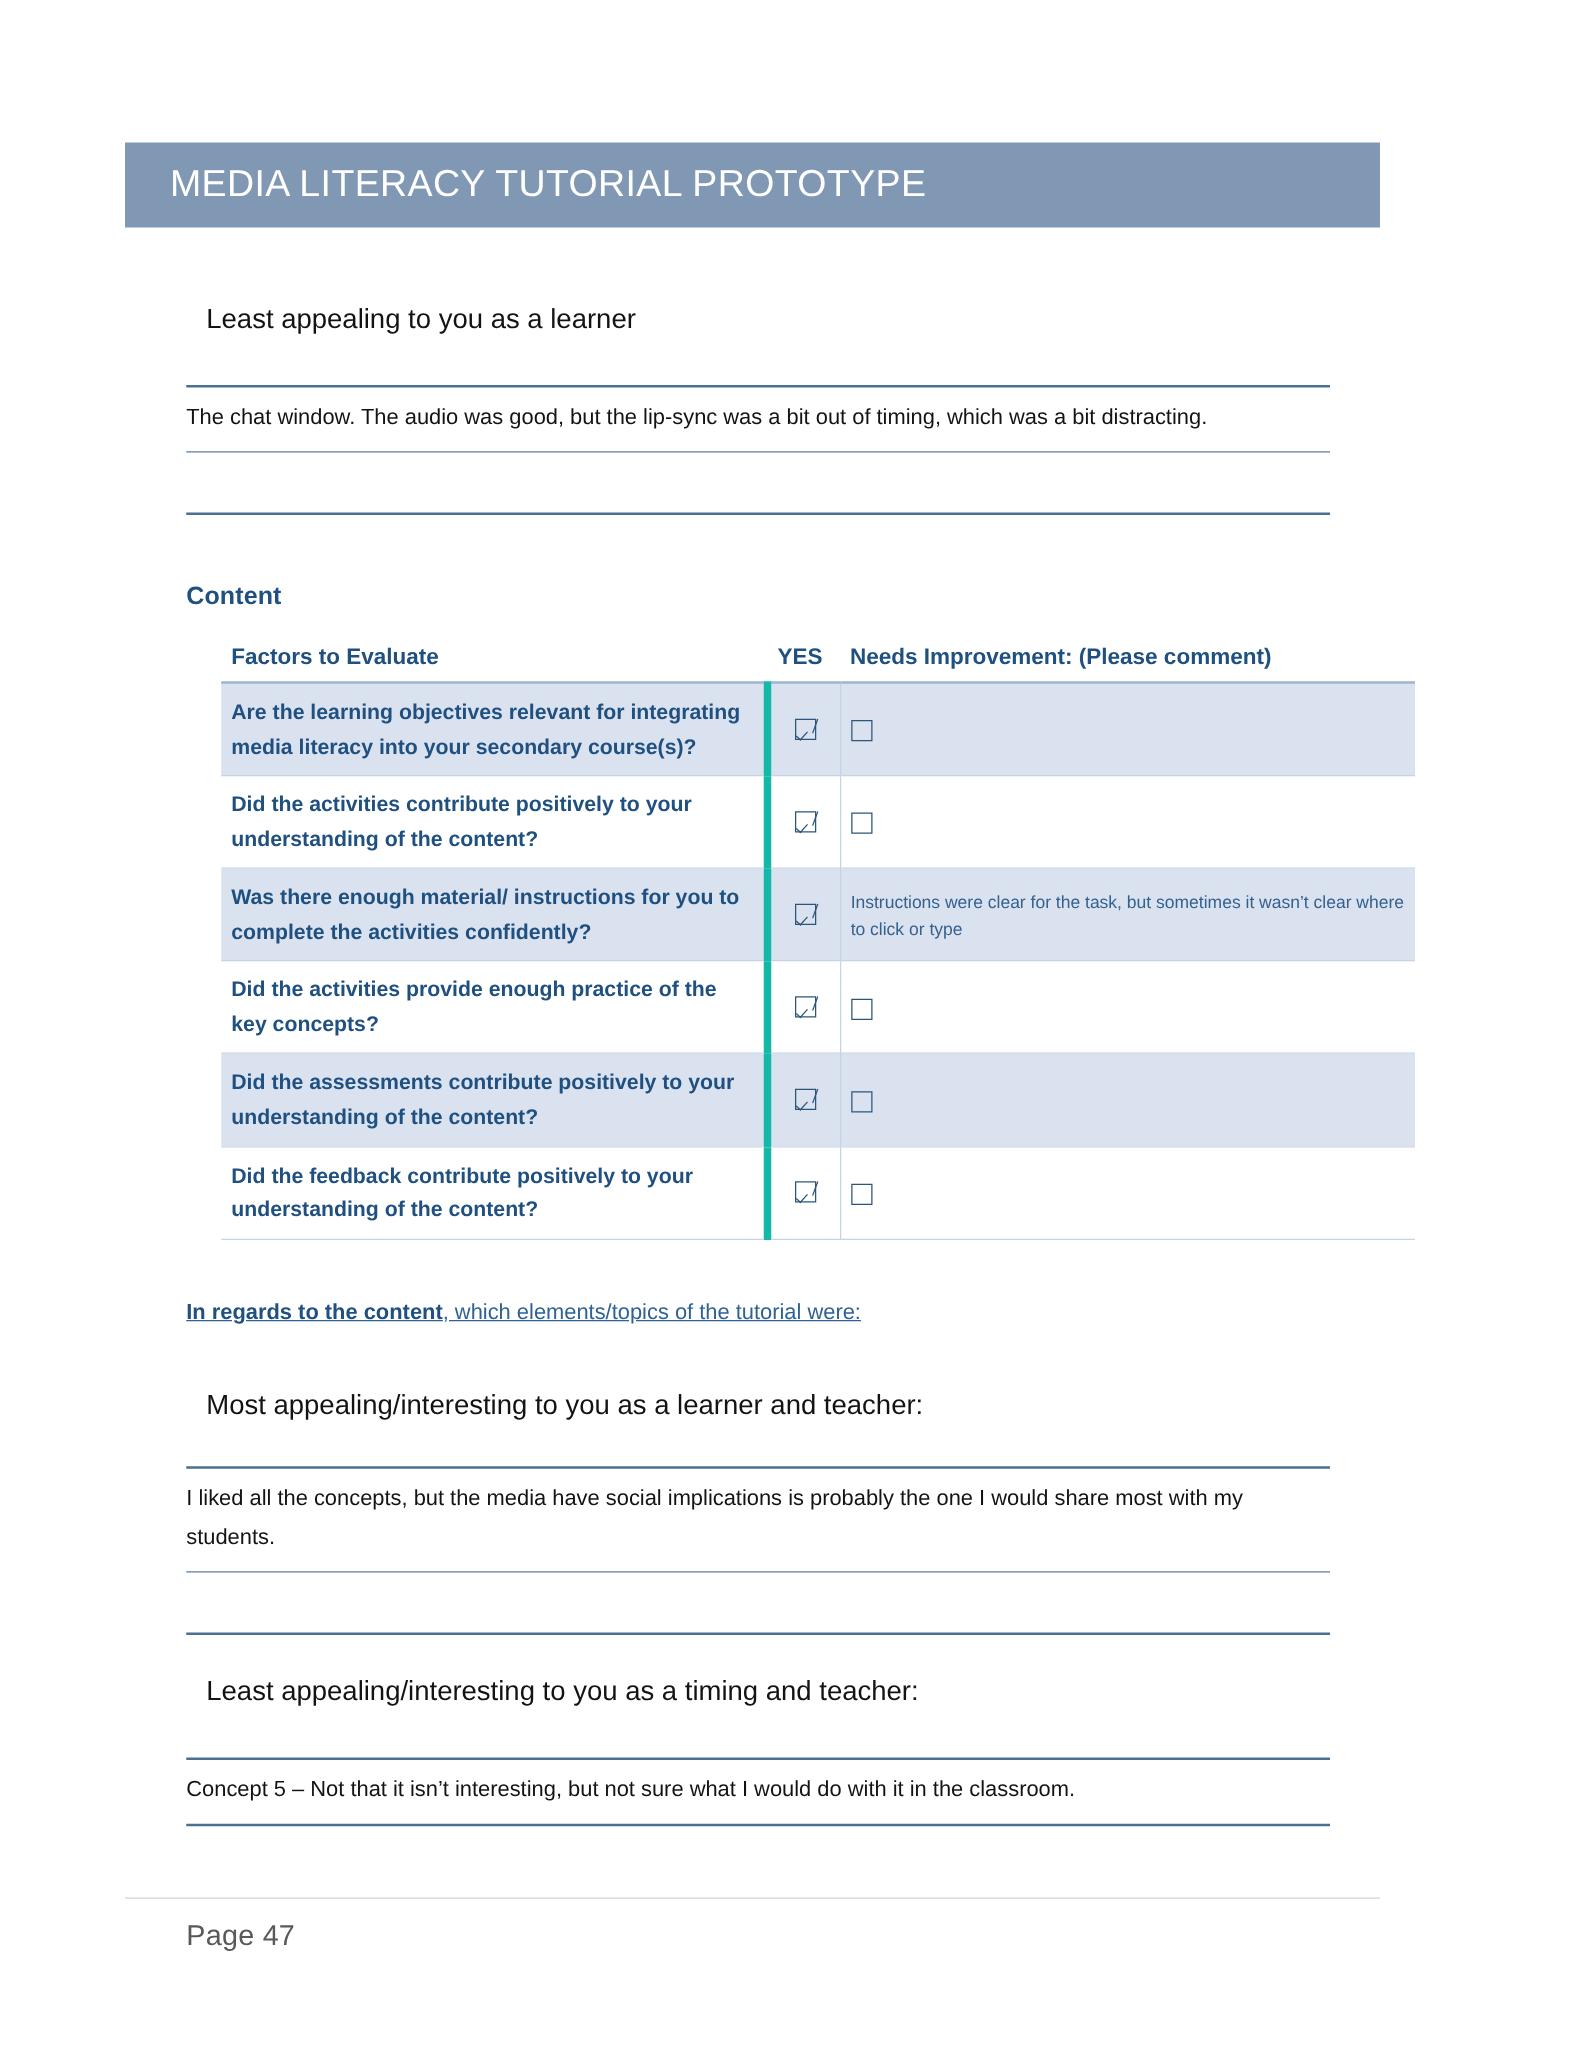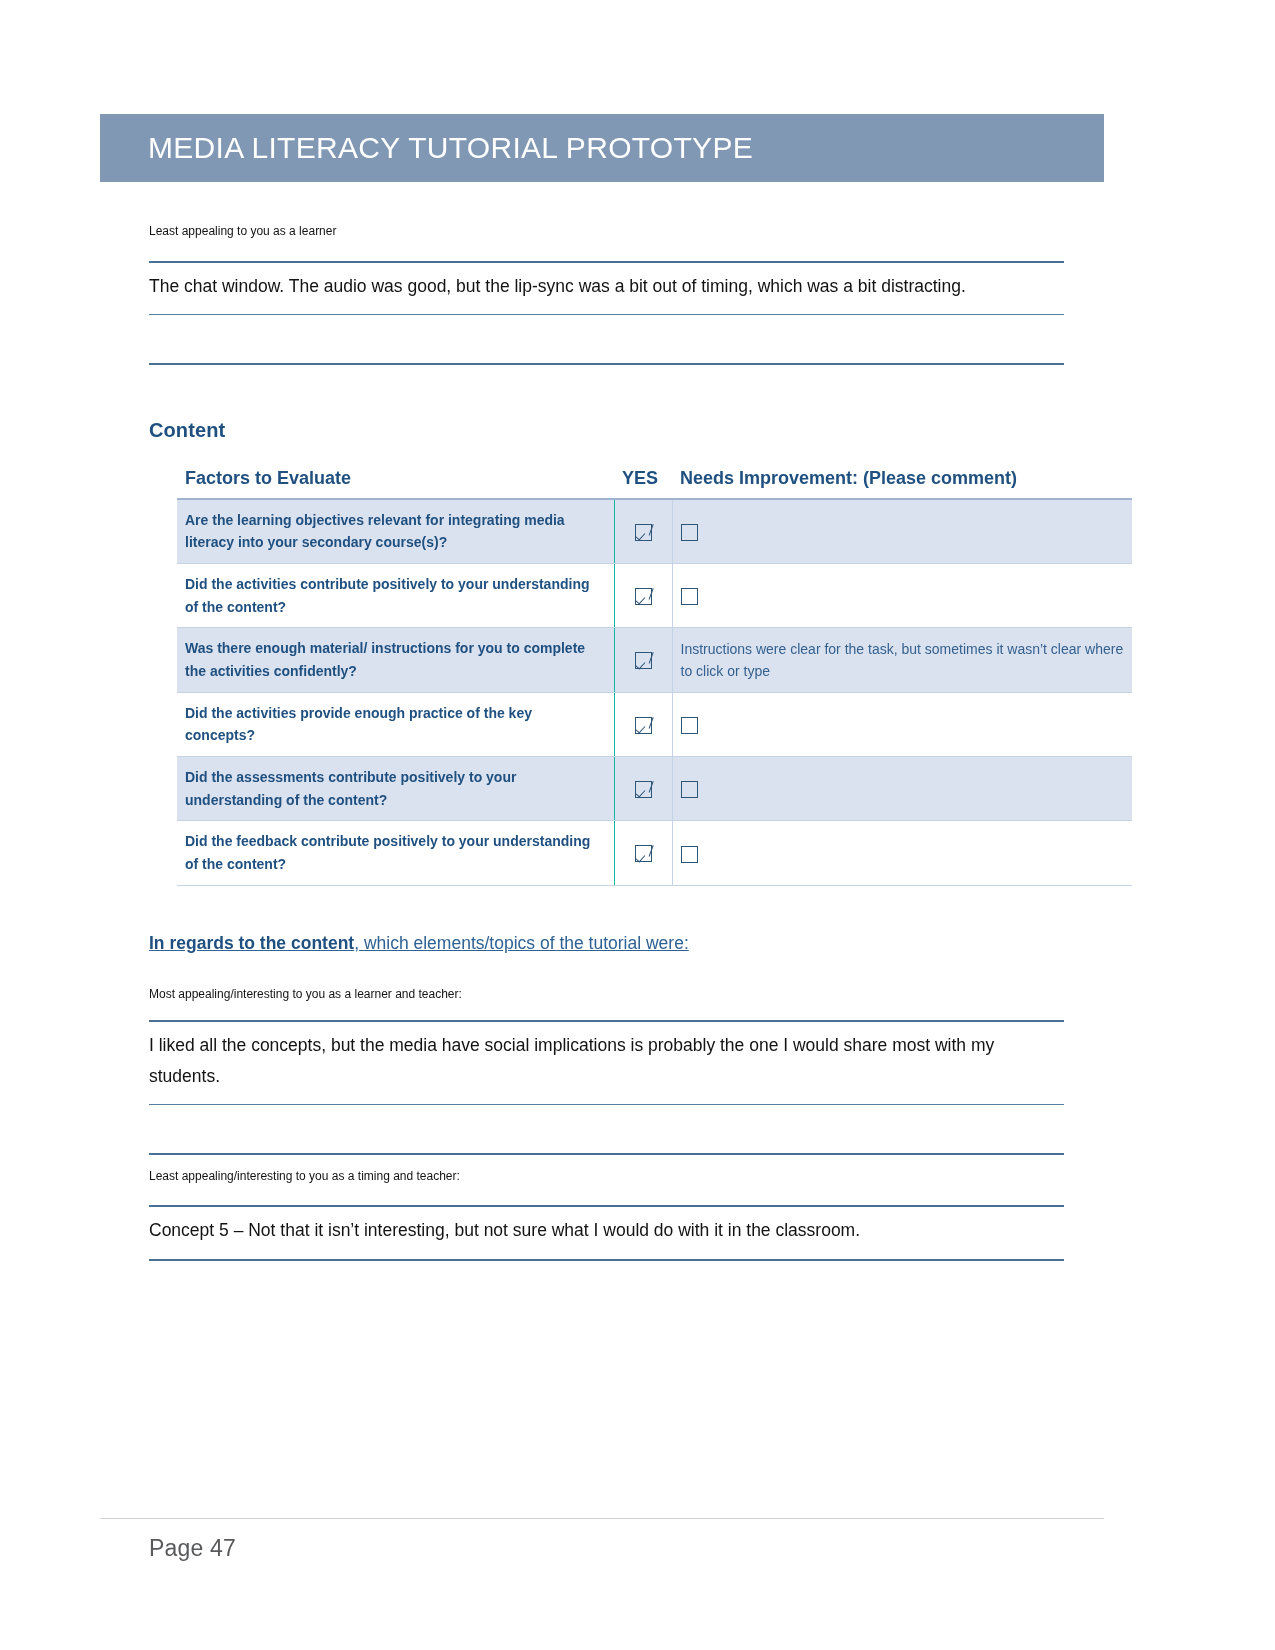--- a/index.html
+++ b/index.html
@@ -30,38 +30,38 @@
     height: 68px;
     background: #8098b4;
     display: flex;
     align-items: center;
   }
   .header-title {
     color: #ffffff;
     font-size: 30px;
     font-weight: 400;
     letter-spacing: 0.3px;
-    padding-left: 48px;
+    padding-left: 36px;
     line-height: 1;
     white-space: nowrap;
   }
 
   
   .content {
     position: absolute;
     left: 149px;
     top: 222px;
     width: 915px;
   }
 
   .q-label {
-    font-size: 12px;
+    font-size: 22px;
     color: #131313;
     line-height: 1.55;
-    margin: 0;
+    margin: 16px;
   }
 
   .rule {
     border: 0;
     border-top: 2px solid #4a7193;
     margin: 0;
     height: 0;
     width: 100%;
   }
   .rule-thin {
@@ -129,25 +129,25 @@
     vertical-align: middle;
     padding: 9px 8px;
   }
   table.eval tr.shaded td {
     background: #dae2f0;
   }
   table.eval tr.plain td {
     background: #ffffff;
   }
   td.factor {
-    font-size: 14px;
+    font-size: 17px;
     font-weight: bold;
     color: #1f5080;
     line-height: 1.62;
-    border-right: 1px solid #14b8a6;
+    border-right: 6px solid #14b8a6;
   }
   td.yes {
     text-align: center;
     border-right: 1px solid #c6d3e6;
     padding: 0;
   }
   td.needs {
     font-size: 14px;
     color: #35618f;
     line-height: 1.6;

